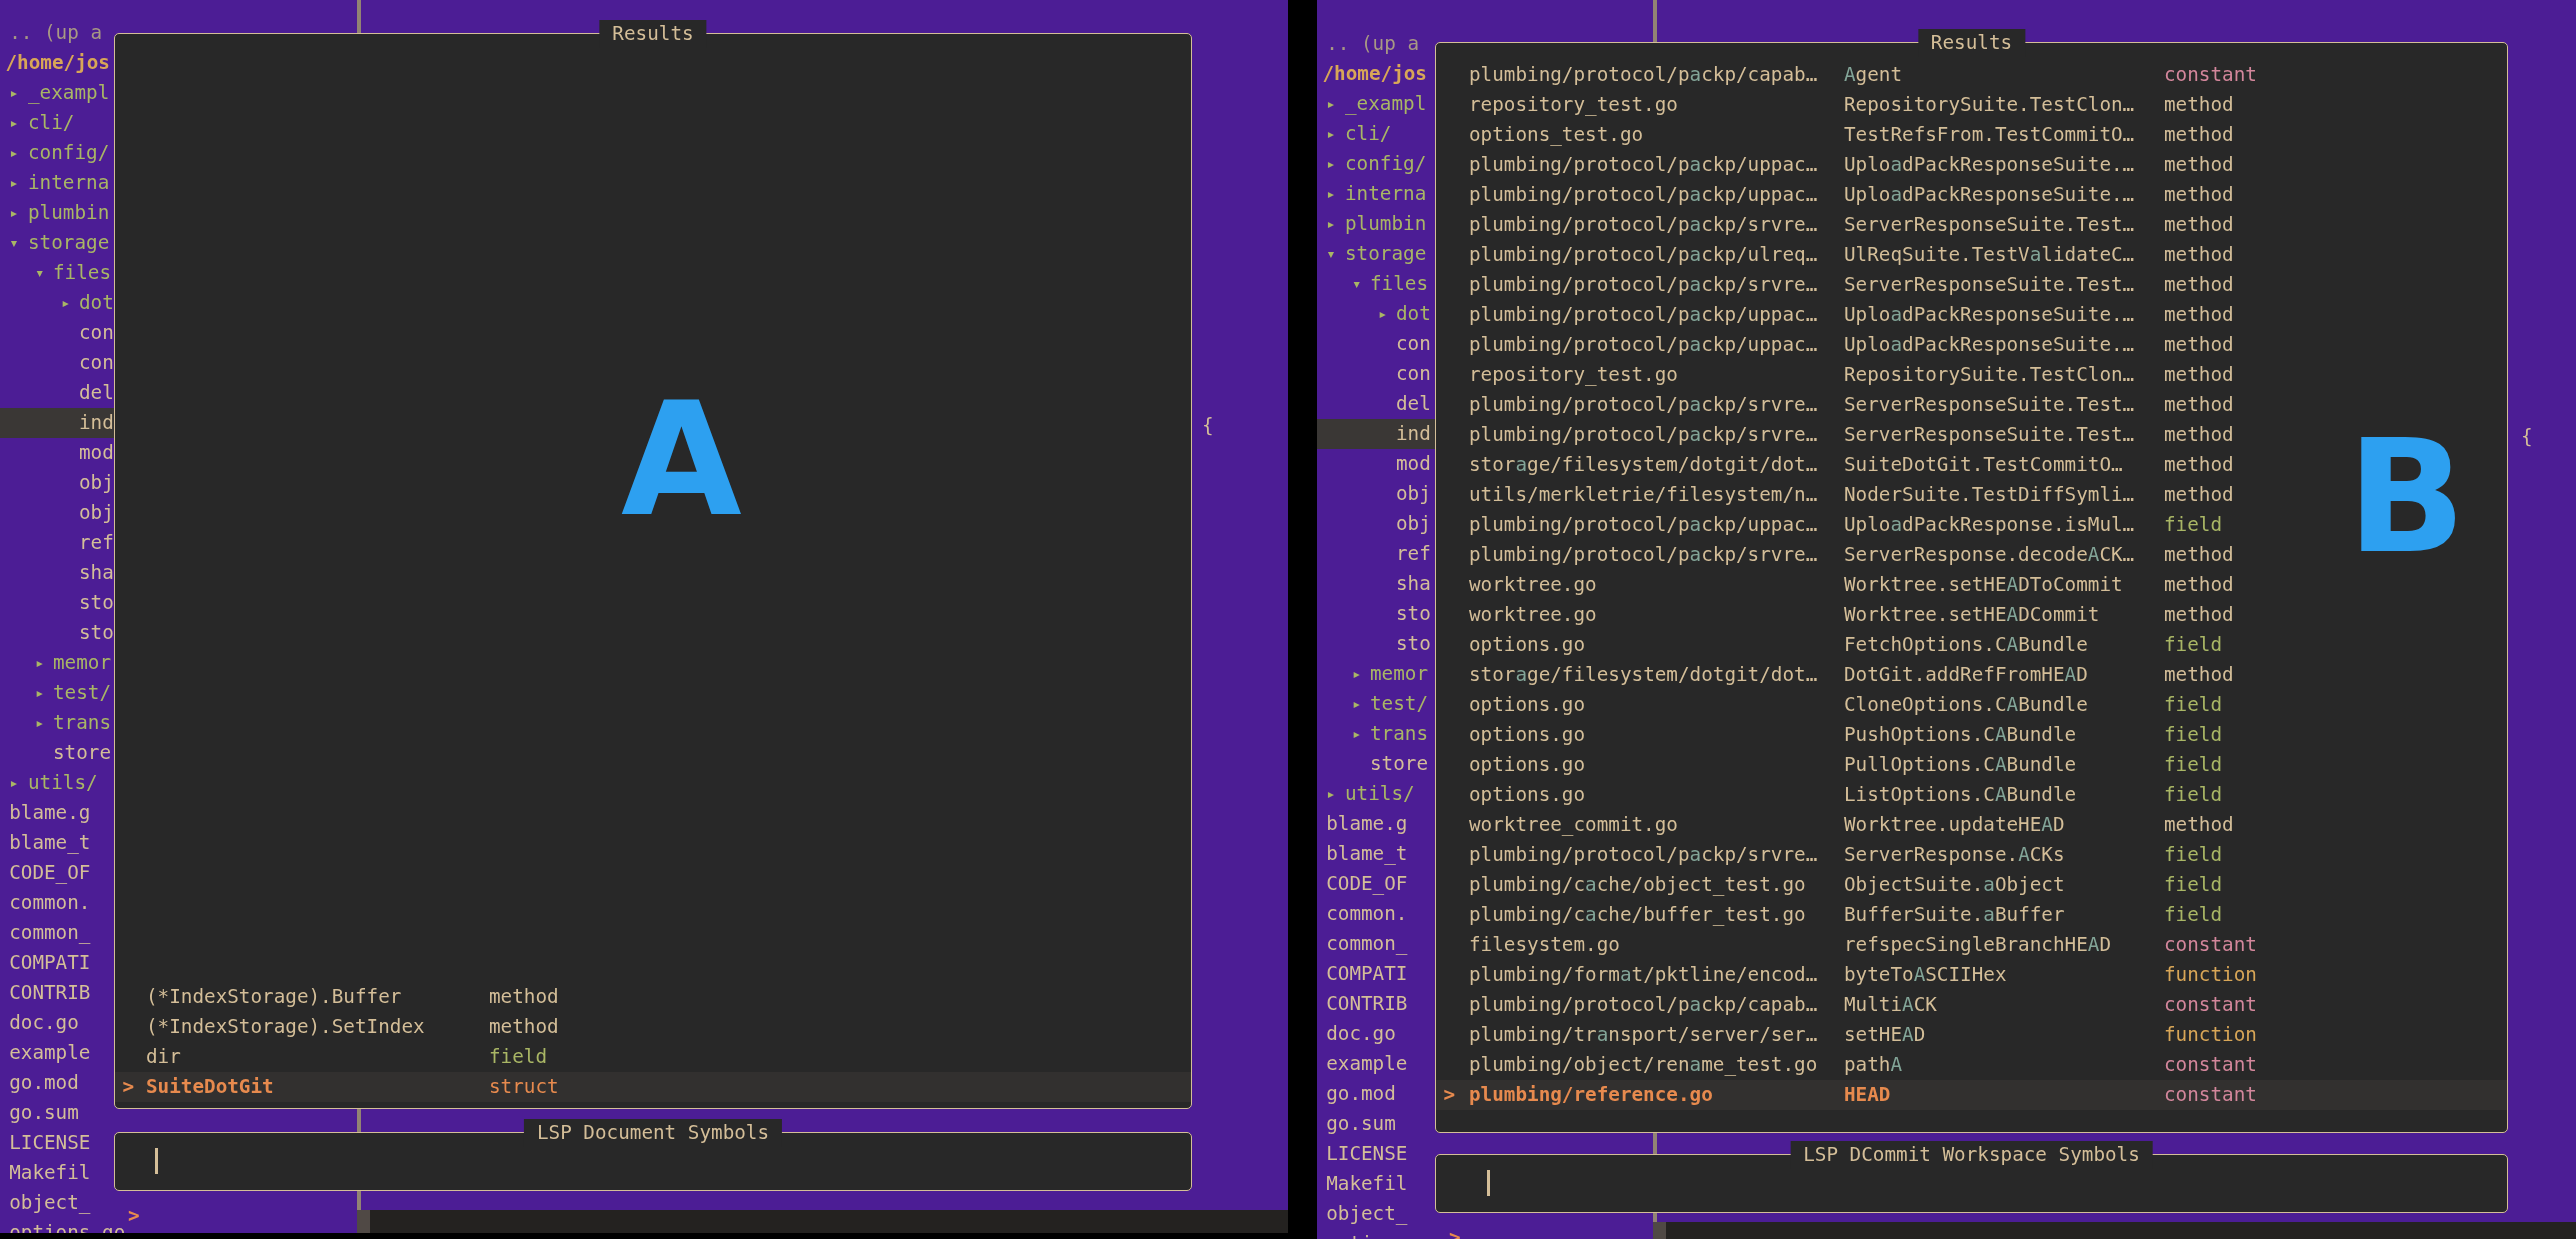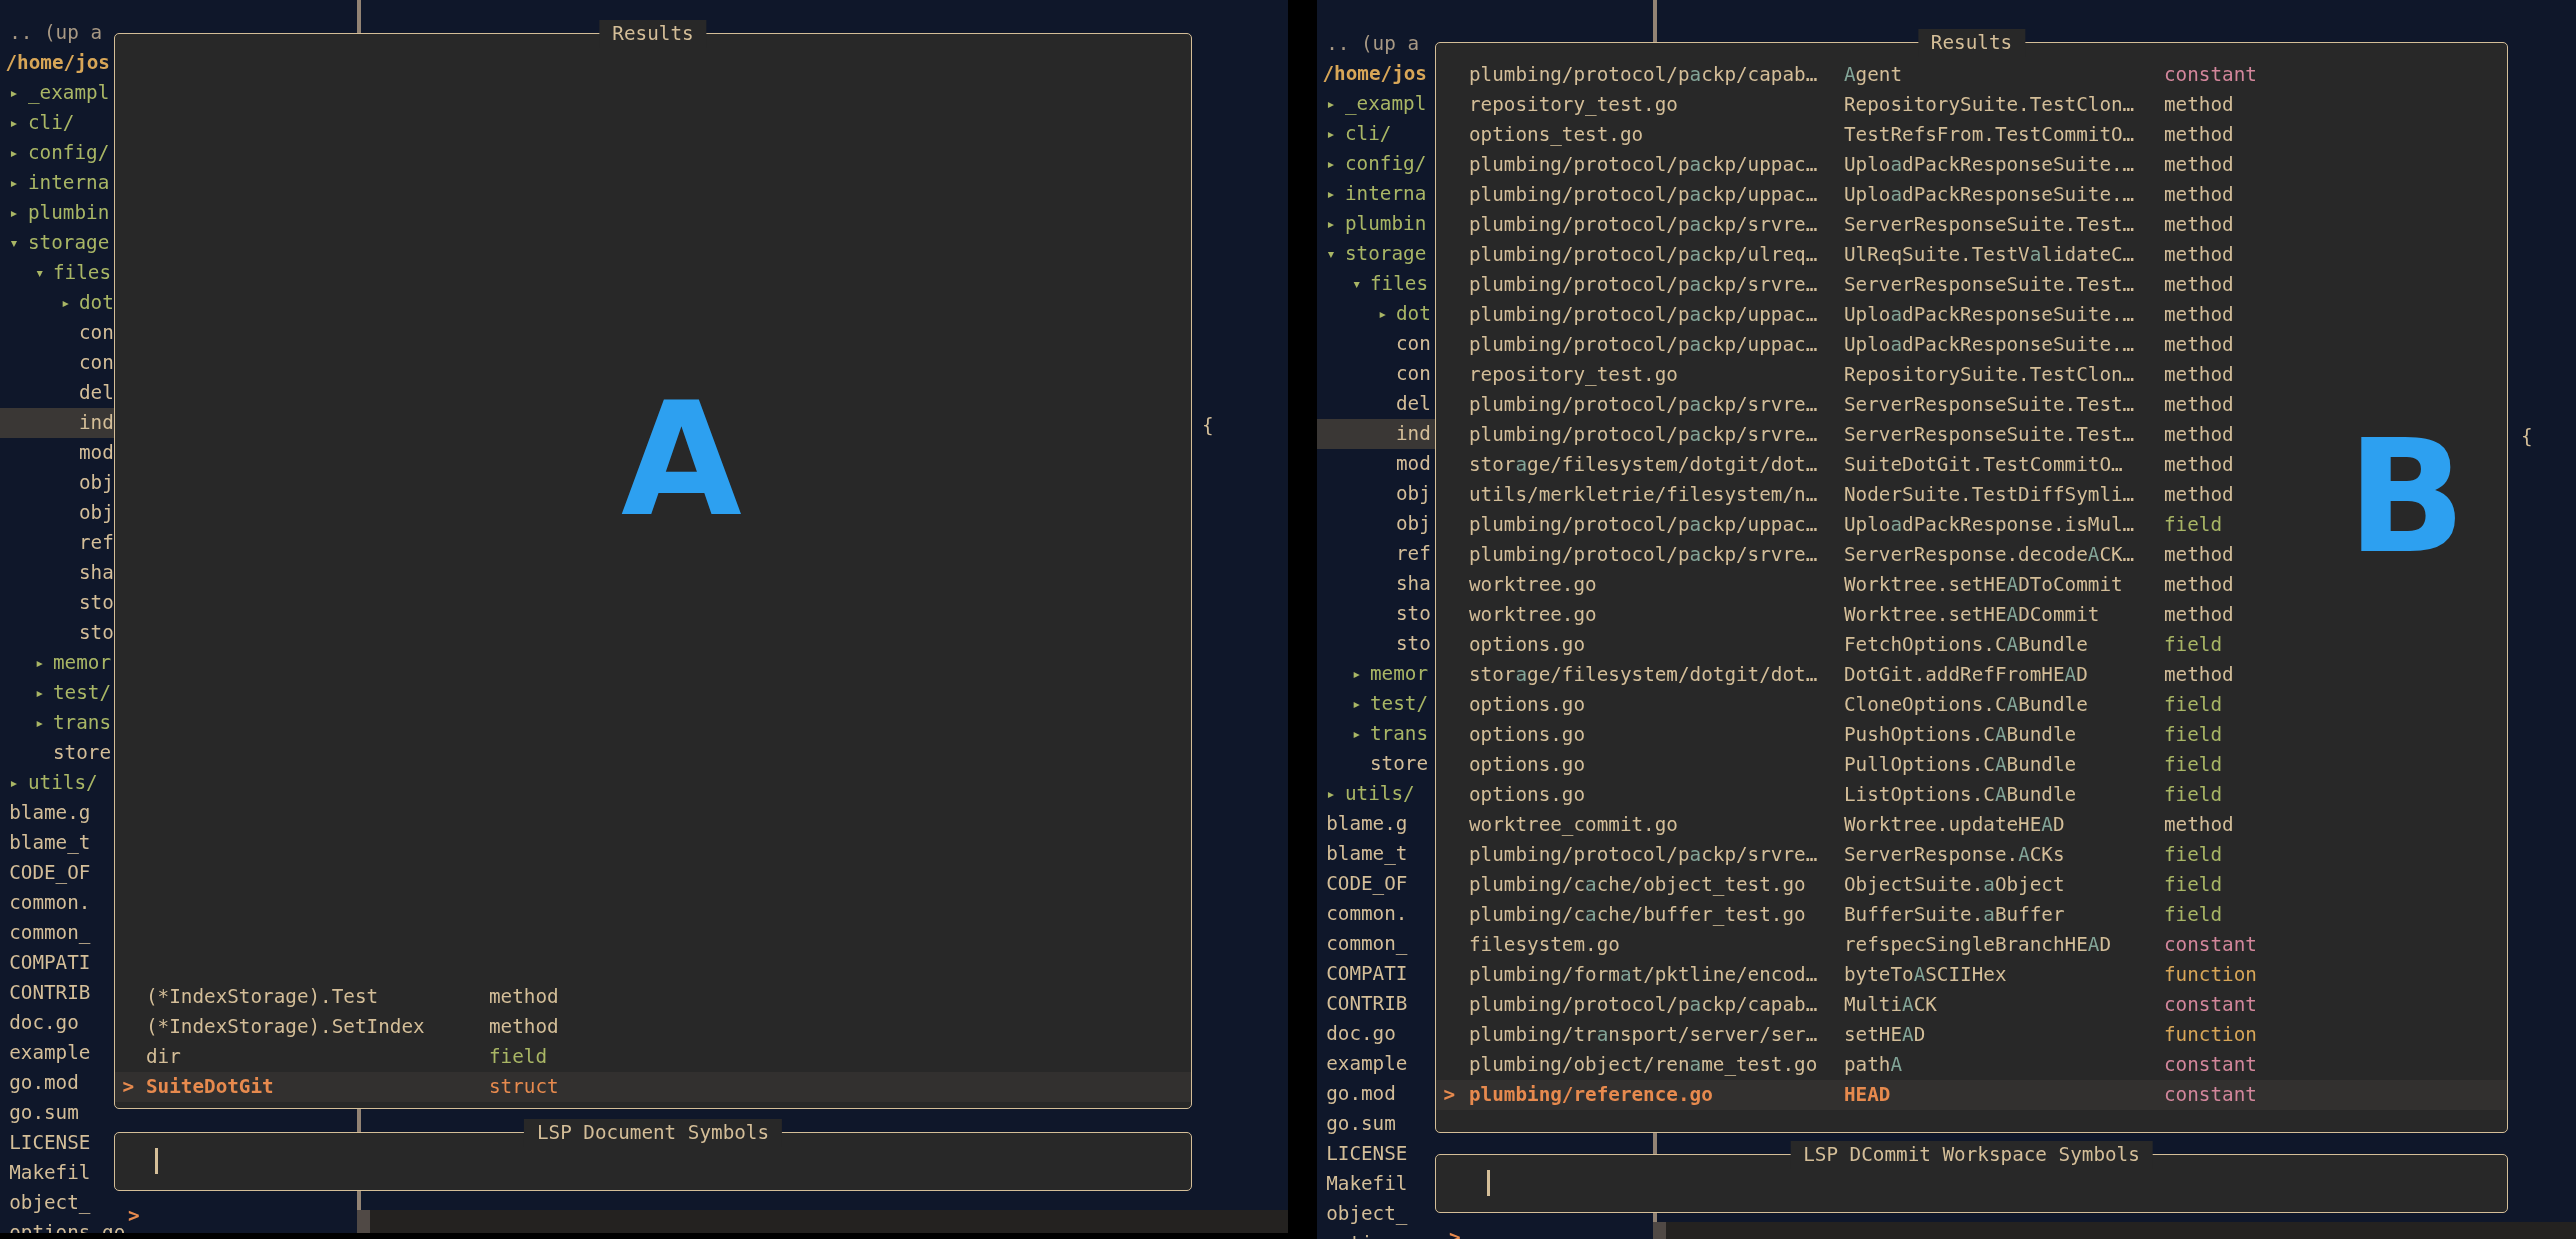--- a/index.html
+++ b/index.html
@@ -1,18 +1,18 @@
 <!DOCTYPE html>
 <html style="font-size:14.7px"><head>
 <meta charset="utf-8">
 <style>
   *{margin:0;padding:0;box-sizing:border-box}
   html,body{width:2576px;height:1239px;background:#000;overflow:hidden}
   body{position:relative;font-family:"DejaVu Sans Mono",monospace;font-size:19.3px;color:#d4be98}
-  .pane{position:absolute;top:0;background:#0f172a;overflow:hidden}
+  .pane{position:absolute;top:0;background:#4c1d95;overflow:hidden}
   #pane-a{left:0;width:1288px;height:1233px}
   #pane-b{left:1317px;width:1259px;height:1239px}
   .sep{position:absolute;top:0;bottom:0;width:3.7px;background:#928374;z-index:2}
   .sidebar{position:absolute;left:0;width:357px;z-index:1}
   .tree-row{position:relative;height:30px;line-height:30px;white-space:pre}
   .tree-row.cursor{background:#3a3735}
   .arrow{position:absolute;top:0;line-height:30px;font-size:15.6px;color:#a9b665;z-index:1}
   .lab{position:absolute;top:0;z-index:1;white-space:pre}
   .lab.up{color:#a89984}
   .lab.root{color:#d8a657;font-weight:bold}
@@ -94,21 +94,21 @@
 
   <div class="statusline" style="left:357px;right:0;top:1210px">
     <span class="sl-block" style="left:0"></span>
     
     
   </div>
 
   <div class="float" style="left:114px;top:33px;width:1078px;height:1076px">
     <div class="float-title">Results</div>
     <div class="results-list" id="results-a" style="top:948px">
-        <div class="result-row"><span class="col col-symbol-2 col-symbol">(*IndexStorage).Test</span><span class="col col-kind-2" style="color: rgb(212, 190, 152);">method</span></div>
+        <div class="result-row"><span class="col col-symbol-2 col-symbol">(*IndexStorage).Buffer</span><span class="col col-kind-2" style="color: rgb(212, 190, 152);">method</span></div>
         <div class="result-row"><span class="col col-symbol-2 col-symbol">(*IndexStorage).SetIndex</span><span class="col col-kind-2" style="color: rgb(212, 190, 152);">method</span></div>
         <div class="result-row"><span class="col col-symbol-2 col-symbol">dir</span><span class="col col-kind-2" style="color: rgb(169, 182, 101);">field</span></div>
         <div class="result-row selected"><span class="sel-marker">&gt;</span><span class="col col-symbol-2 col-symbol">SuiteDotGit</span><span class="col col-kind-2" style="color: rgb(231, 138, 78);">struct</span></div>
       </div>
   </div>
 
   <div class="float" style="left:114px;top:1132px;width:1078px;height:59px">
     <div class="float-title">LSP Document Symbols</div>
     <div class="prompt-line">
       <span class="prompt-marker">&gt;</span>

